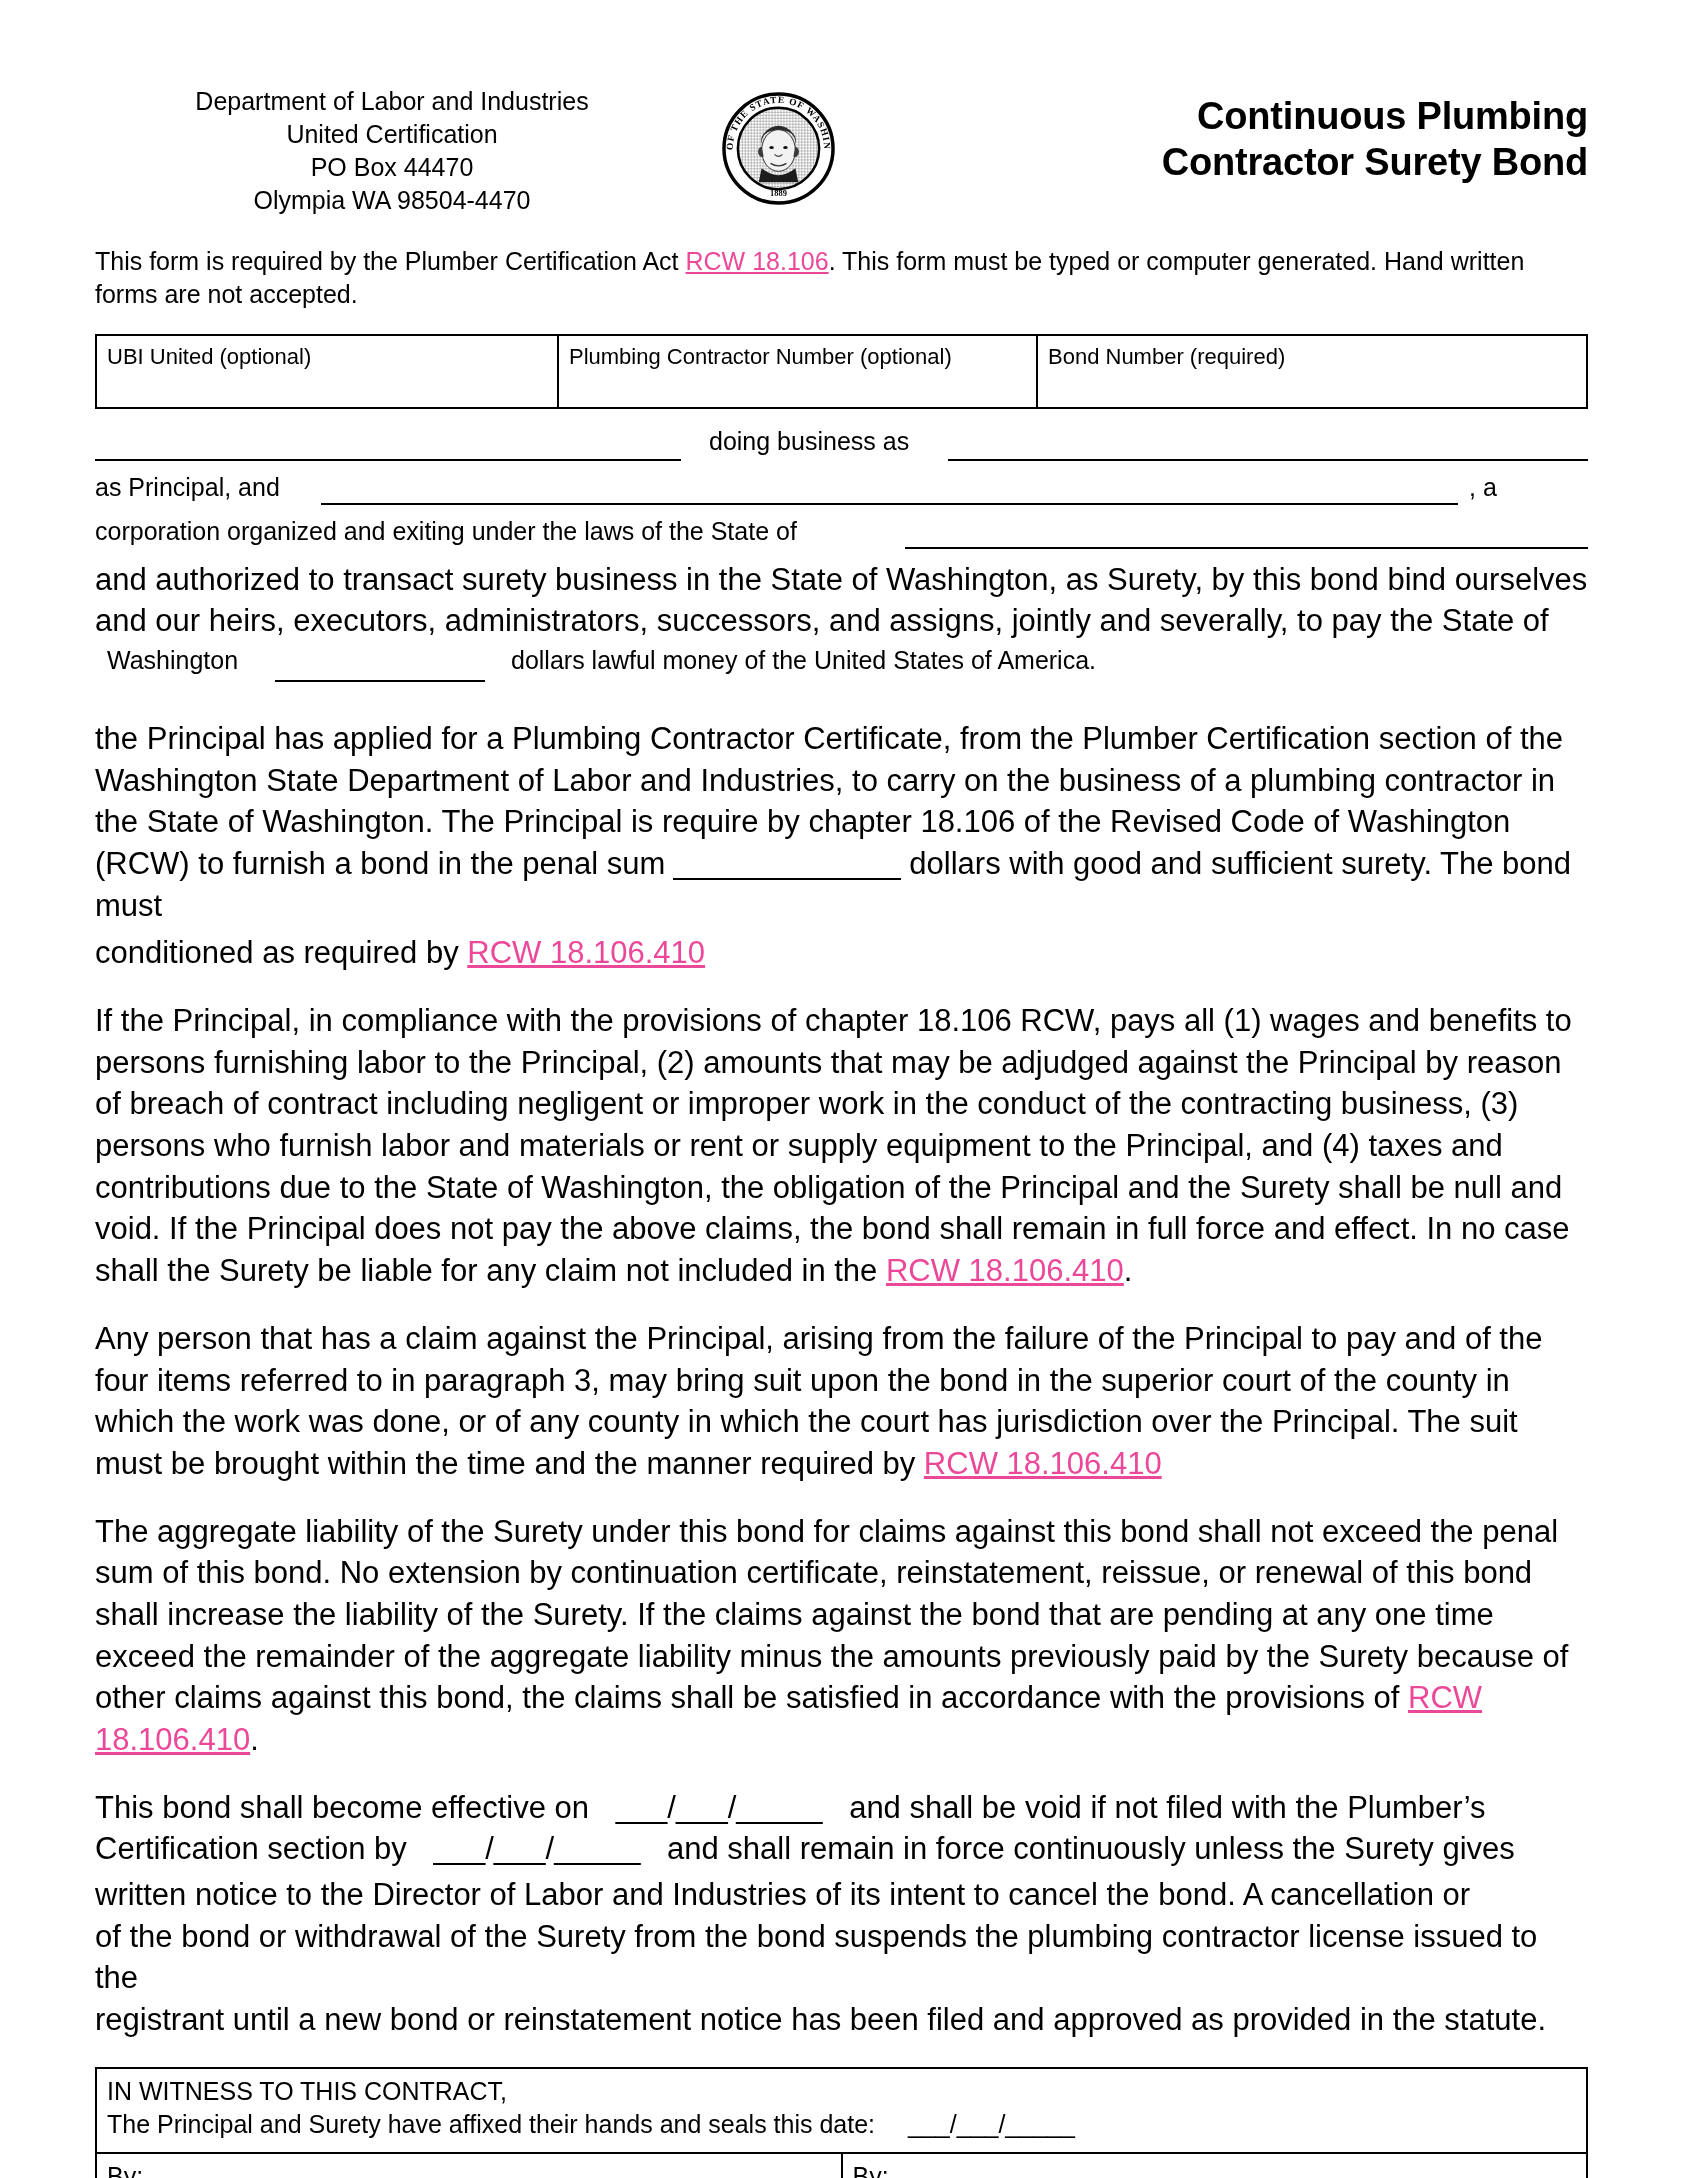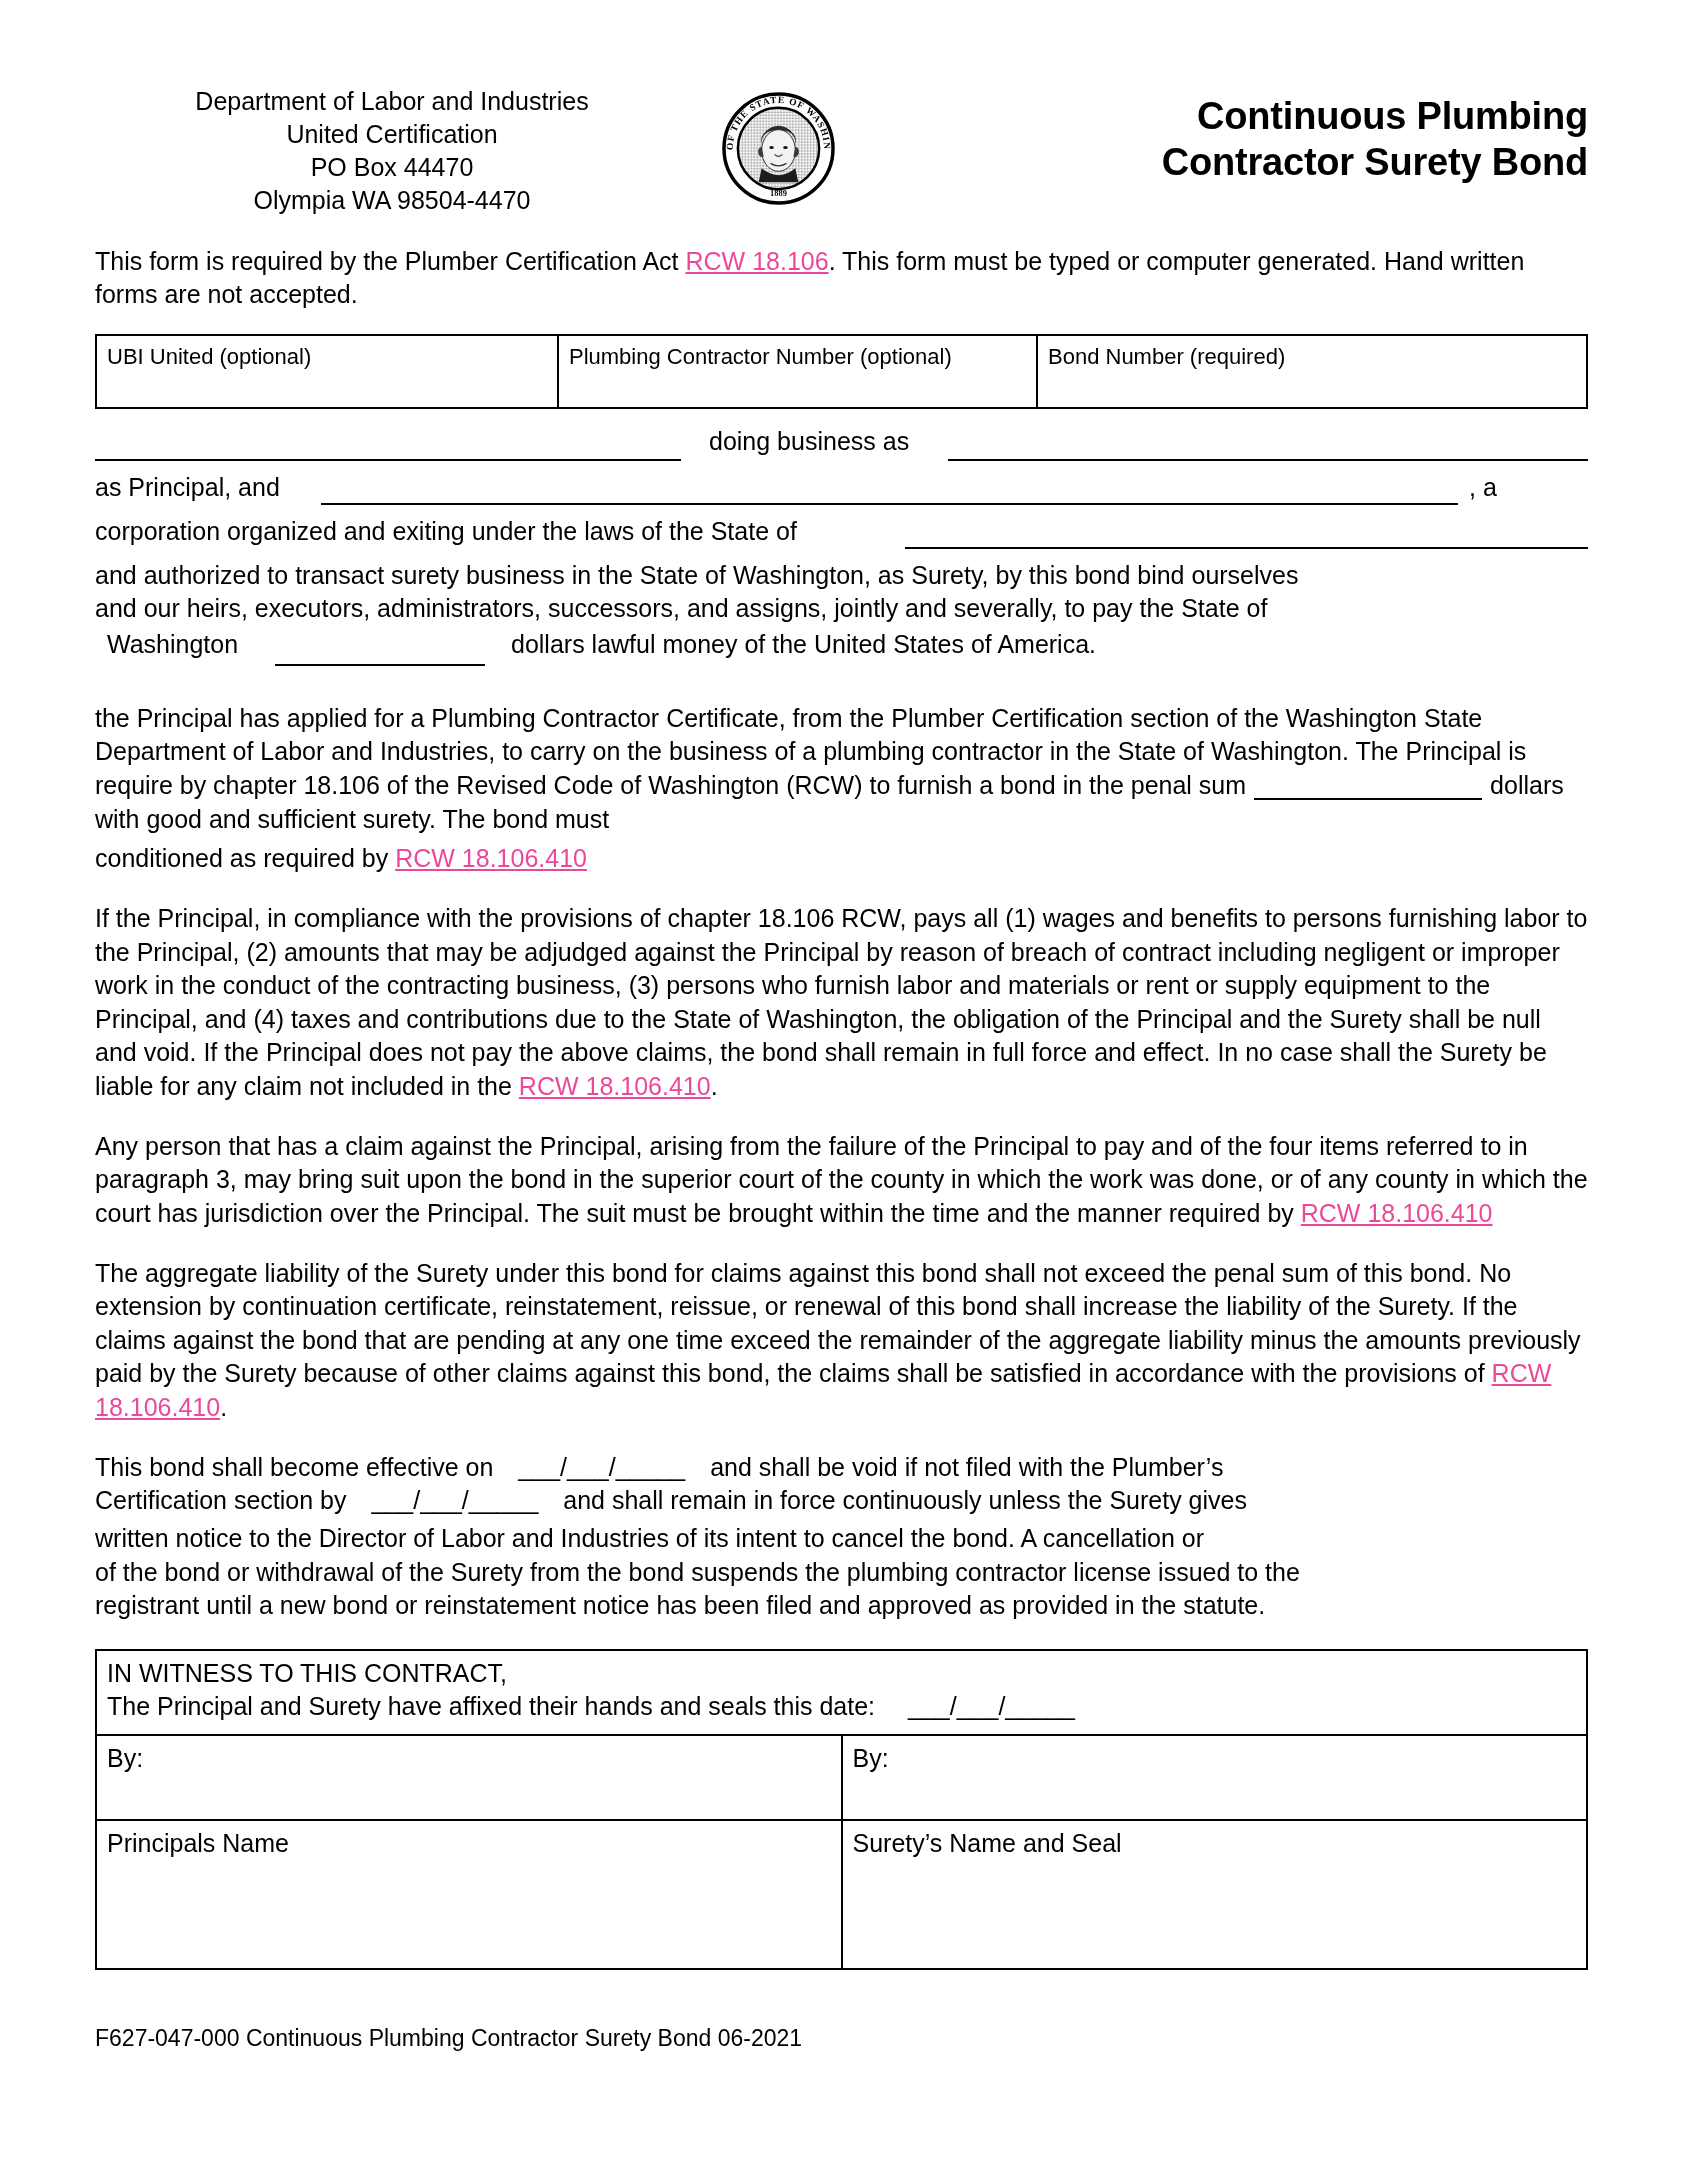--- a/index.html
+++ b/index.html
@@ -36,21 +36,21 @@
   table.grid td { border: 2px solid #000; vertical-align: top; padding: 8px 10px 0 10px; }
   .tbl-top { margin-top: 22px; }
   .tbl-top td { height: 73px; font-size: 22px; }
 
   
   .lines { margin-top: 16px; font-size: 25px; line-height: 1.35; }
   .row { position: relative; height: 38px; }
   .rule { position: absolute; border-bottom: 2.5px solid #000; }
   .txt { position: absolute; white-space: nowrap; }
 
-  .flow { font-size: 25px; line-height: 1.345; }
+  .flow { font-size: 31px; line-height: 1.345; }
   .flow p { margin: 0; }
   .para { margin-top: 26px !important; }
 
   .blank-inline {
     display: inline-block;
     border-bottom: 2.5px solid #000;
     vertical-align: -6px;
   }
 
   

